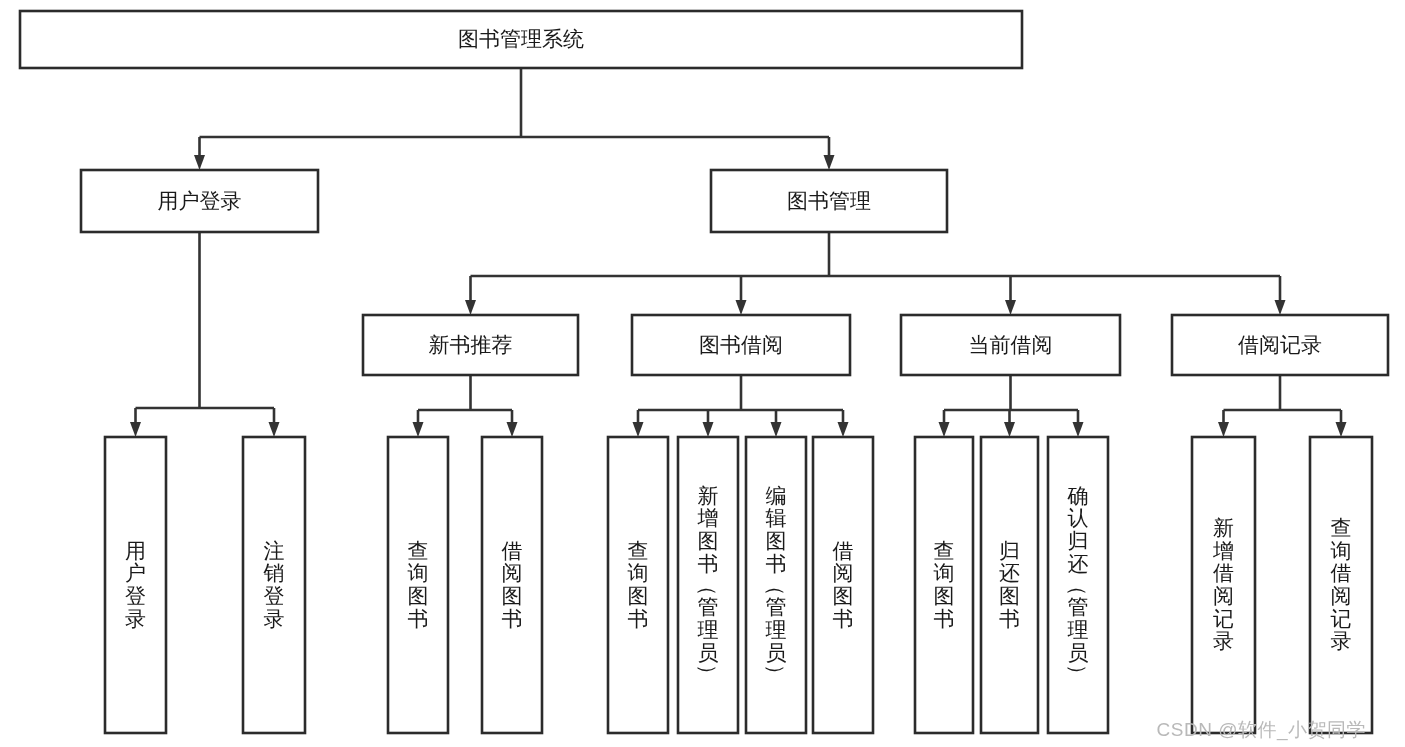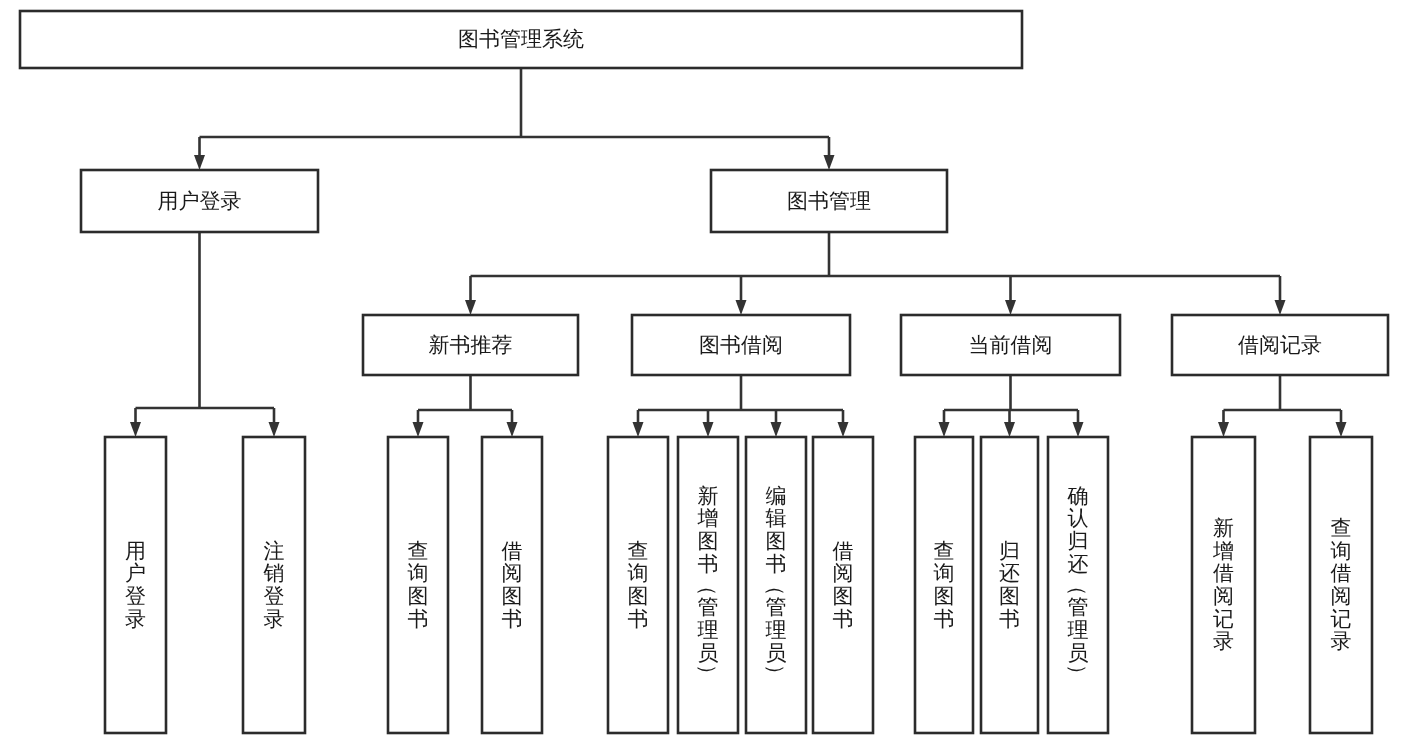--- a/index.html
+++ b/index.html
@@ -267,14 +267,15 @@
       <div class="vert-text-wrap" style="left: 1310px; top: 437px; width: 62px; height: 296px;">
         <span>查</span>
         <span>询</span>
         <span>借</span>
         <span>阅</span>
         <span>记</span>
         <span>录</span>
       </div>
     </div>
 
+  <div class="watermark">CSDN @软件_小贺同学</div>
 
 </div>
 
 </body></html>

